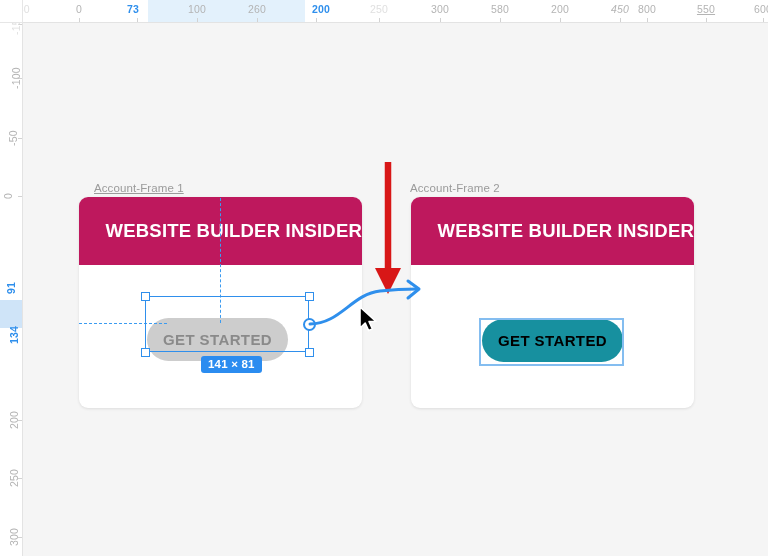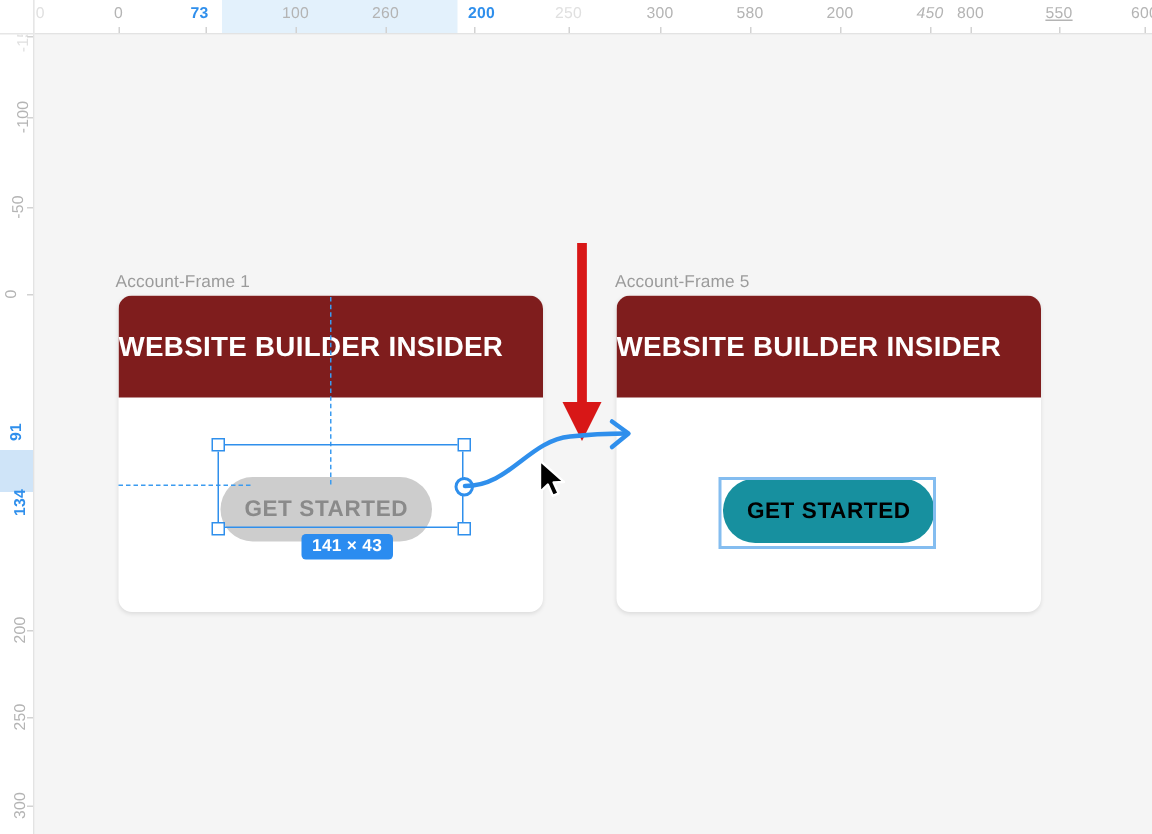--- a/index.html
+++ b/index.html
@@ -109,24 +109,24 @@
     font-size: 11.5px;
     color: #9b9b9b;
     letter-spacing: .1px;
     white-space: nowrap;
   }
   .frame-header {
     position: absolute;
     left: 0; top: 0;
     width: 100%;
     height: 68px;
-    background: #7f1d1d;
+    background: #be185d;
     display: flex;
     align-items: center;
-    justify-content: flex-start;
+    justify-content: flex-end;
   }
   .frame-header-text {
     color: #ffffff;
     font-size: 18.5px;
     font-weight: 700;
     letter-spacing: .2px;
     white-space: nowrap;
   }
 
   
@@ -199,44 +199,44 @@
 
   .cursor { position: absolute; z-index: 36; }
 </style>
 </head>
 <body>
 
 <div id="app">
 
   <div class="canvas">
 
-    <div class="frame-label" style="left:55px; top:160px;">Account-Frame 1</div>
+    <div class="frame-label" style="left:72px; top:160px;text-decoration:underline;">Account-Frame 1</div>
 
     <div class="frame" style="left:57px; top:175px; width:283px; height:211px;">
       <div class="frame-header">
         <span class="frame-header-text">WEBSITE BUILDER INSIDER</span>
       </div>
       <div class="cta gray" style="left:68px; top:121px; width:141px; height:43px;">
         <span>GET STARTED</span>
       </div>
     </div>
 
     <div class="guide-v" style="left:198px; top:176px; height:125px;"></div>
     <div class="guide-h" style="left:57px; top:301px; width:88px;"></div>
 
     <div class="sel-box" style="left:123px; top:274px; width:164px; height:56px;"></div>
     <div class="handle" style="left:119px; top:270px;"></div>
     <div class="handle" style="left:283px; top:270px;"></div>
     <div class="handle" style="left:119px; top:326px;"></div>
     <div class="handle" style="left:283px; top:326px;"></div>
     <div class="handle round" style="left:281px; top:296px;"></div>
 
-    <div class="size-badge" style="left:179px; top:334px;">141 × 43</div>
-
-    <div class="frame-label" style="left:388px; top:160px;">Account-Frame 5</div>
+    <div class="size-badge" style="left:179px; top:334px;">141 × 81</div>
+
+    <div class="frame-label" style="left:388px; top:160px;">Account-Frame 2</div>
 
     <div class="frame" style="left:389px; top:175px; width:283px; height:211px;">
       <div class="frame-header">
         <span class="frame-header-text">WEBSITE BUILDER INSIDER</span>
       </div>
       <div class="cta teal" style="left:71px; top:122px; width:141px; height:43px;">
         <span>GET STARTED</span>
       </div>
     </div>
 

